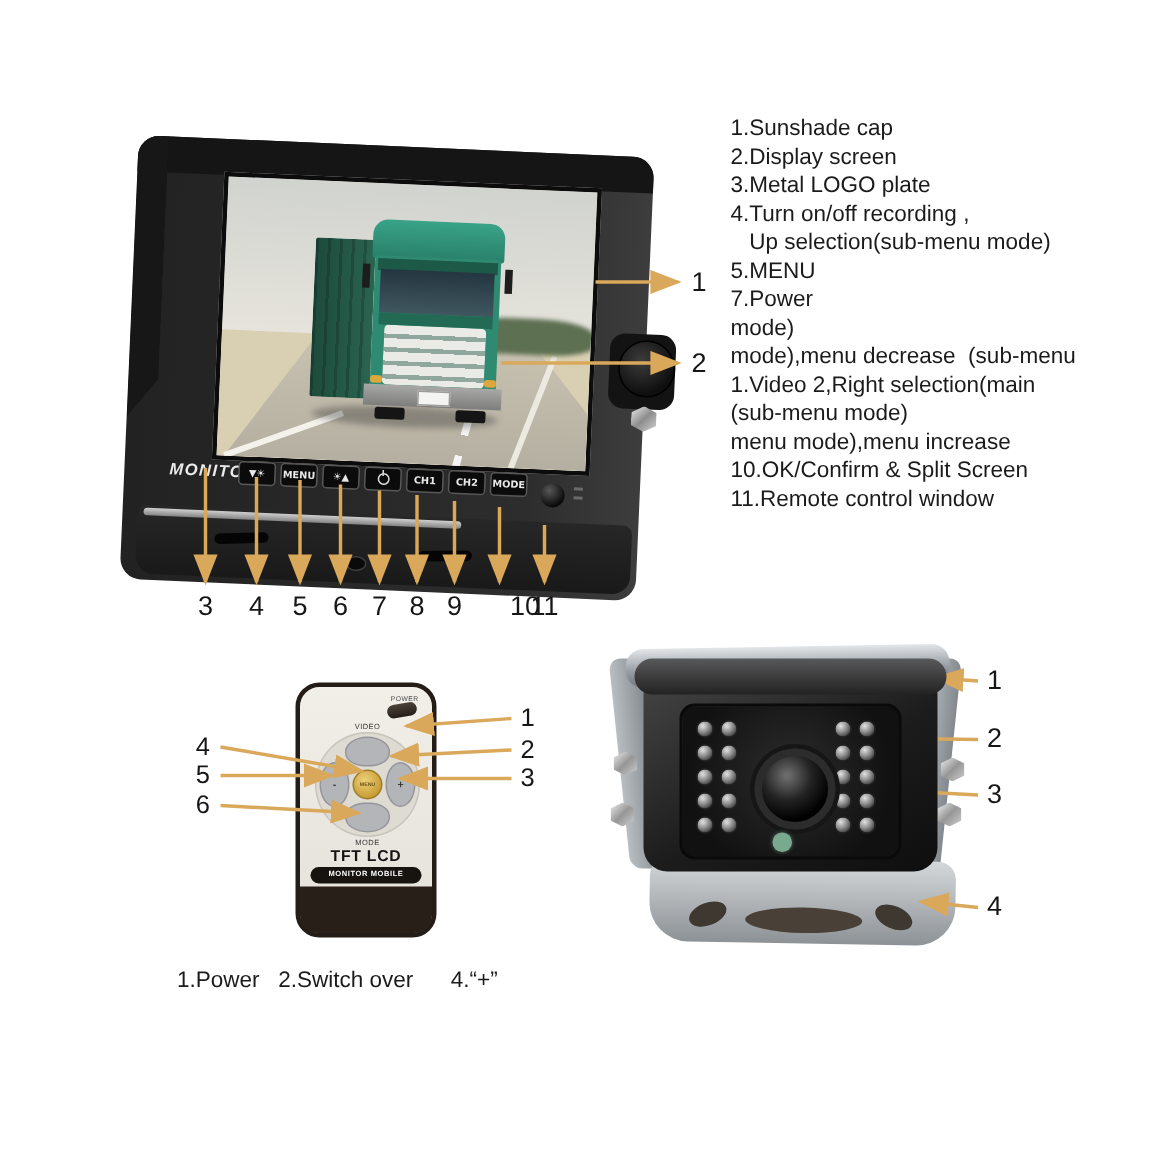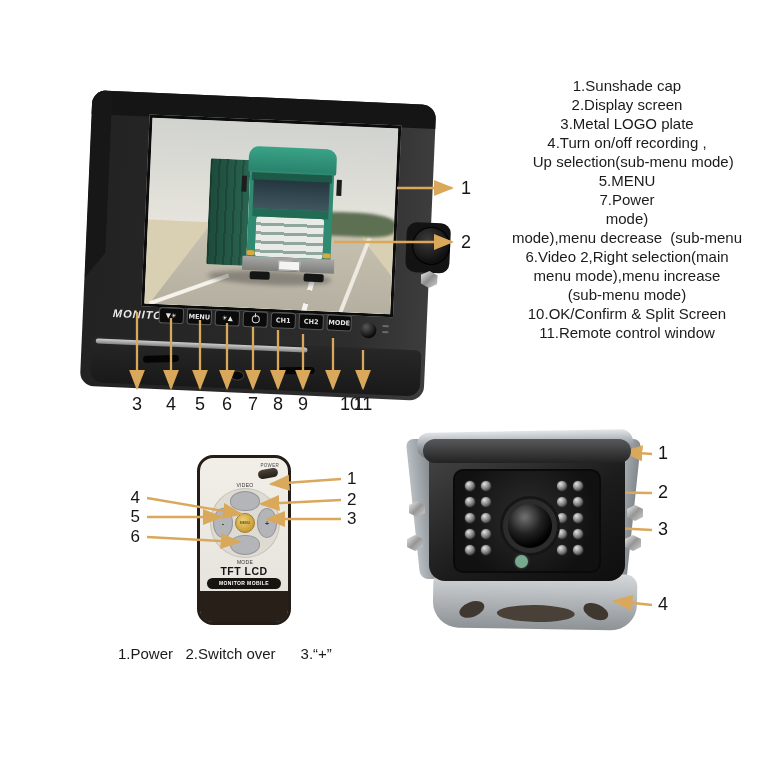--- a/index.html
+++ b/index.html
@@ -68,21 +68,21 @@
   .m-knob{position:absolute;left:320px;top:118px;width:44px;height:50px;background:#131313;border-radius:10px;}
   .m-knob-circle{position:absolute;left:326px;top:122px;width:36px;height:36px;border-radius:50%;
                  background:radial-gradient(circle at 40% 35%,#3c3c3c,#0f0f0f 70%);border:1px solid #000;}
   .m-bolt{position:absolute;left:336px;top:166px;width:17px;height:17px;
           clip-path:polygon(50% 0,100% 25%,100% 75%,50% 100%,0 75%,0 25%);
           background:linear-gradient(135deg,#eee,#8d8d8d 50%,#d2d2d2);}
 
   
   .feature-list{position:absolute;left:487px;top:76px;width:280px;font-size:15px;line-height:19px;
                 color:#1b1b1b;}
-  .feature-list div{white-space:pre;text-align:center;}
+  .feature-list div{white-space:pre;}
 
   
   .co{position:absolute;font-size:18px;color:#161616;}
   .co-c{transform:translateX(-50%);}
   .co-r{width:22px;text-align:right;}
 
   
   .remote{position:absolute;left:197px;top:455px;width:94px;height:170px;border:3px solid #241c16;
           border-radius:16px;background:linear-gradient(180deg,#f2efe9,#e4e1da);box-sizing:border-box;}
   .r-band{position:absolute;left:0;right:0;bottom:0;height:31px;background:#281f18;border-radius:0 0 12px 12px;}
@@ -228,23 +228,23 @@
   <div class="feature-list">
     <div>1.Sunshade cap</div>
     <div>2.Display screen</div>
     <div>3.Metal LOGO plate</div>
     <div>4.Turn on/off recording ,</div>
     <div>   Up selection(sub-menu mode)</div>
     <div>5.MENU</div>
     <div>7.Power</div>
     <div>mode)</div>
     <div>mode),menu decrease  (sub-menu</div>
-    <div>6.Video 2,Right selection(main</div>
+    <div>1.Video 2,Right selection(main</div>
+    <div>(sub-menu mode)</div>
     <div>menu mode),menu increase</div>
-    <div>(sub-menu mode)</div>
     <div>10.OK/Confirm &amp; Split Screen</div>
     <div>11.Remote control window</div>
   </div>
 
   <div class="remote">
     <div class="r-band"></div>
     <div class="r-powerlabel">POWER</div>
     <div class="r-powerbtn"></div>
     <div class="r-lab" style="top:24px;">VIDEO</div>
     <div class="r-dpad">
@@ -311,21 +311,21 @@
     <div class="c-bolt" style="left:222px;top:82px;"></div>
     <div class="c-bolt" style="left:220px;top:112px;"></div>
   </div>
 
   <span class="co" style="left:658px;top:443px;">1</span>
   <span class="co" style="left:658px;top:482px;">2</span>
   <span class="co" style="left:658px;top:519px;">3</span>
   <span class="co" style="left:658px;top:594px;">4</span>
 
   <div class="caption" style="left:118px;top:643px;">
-    <div>1.Power   2.Switch over      3.“+”</div>
+    <div>1.Power   2.Switch over      4.“+”</div>
   </div>
   <div class="caption" style="left:443px;top:643px;">
   </div>
 
   <svg id="lines" width="768" height="768" viewBox="0 0 768 768">
     <defs>
       <marker id="ah" markerWidth="9" markerHeight="8" refX="8" refY="3.5" orient="auto">
         <path d="M0,0 L9,3.5 L0,7 Z" fill="#d9a85a"></path>
       </marker>
     </defs>

